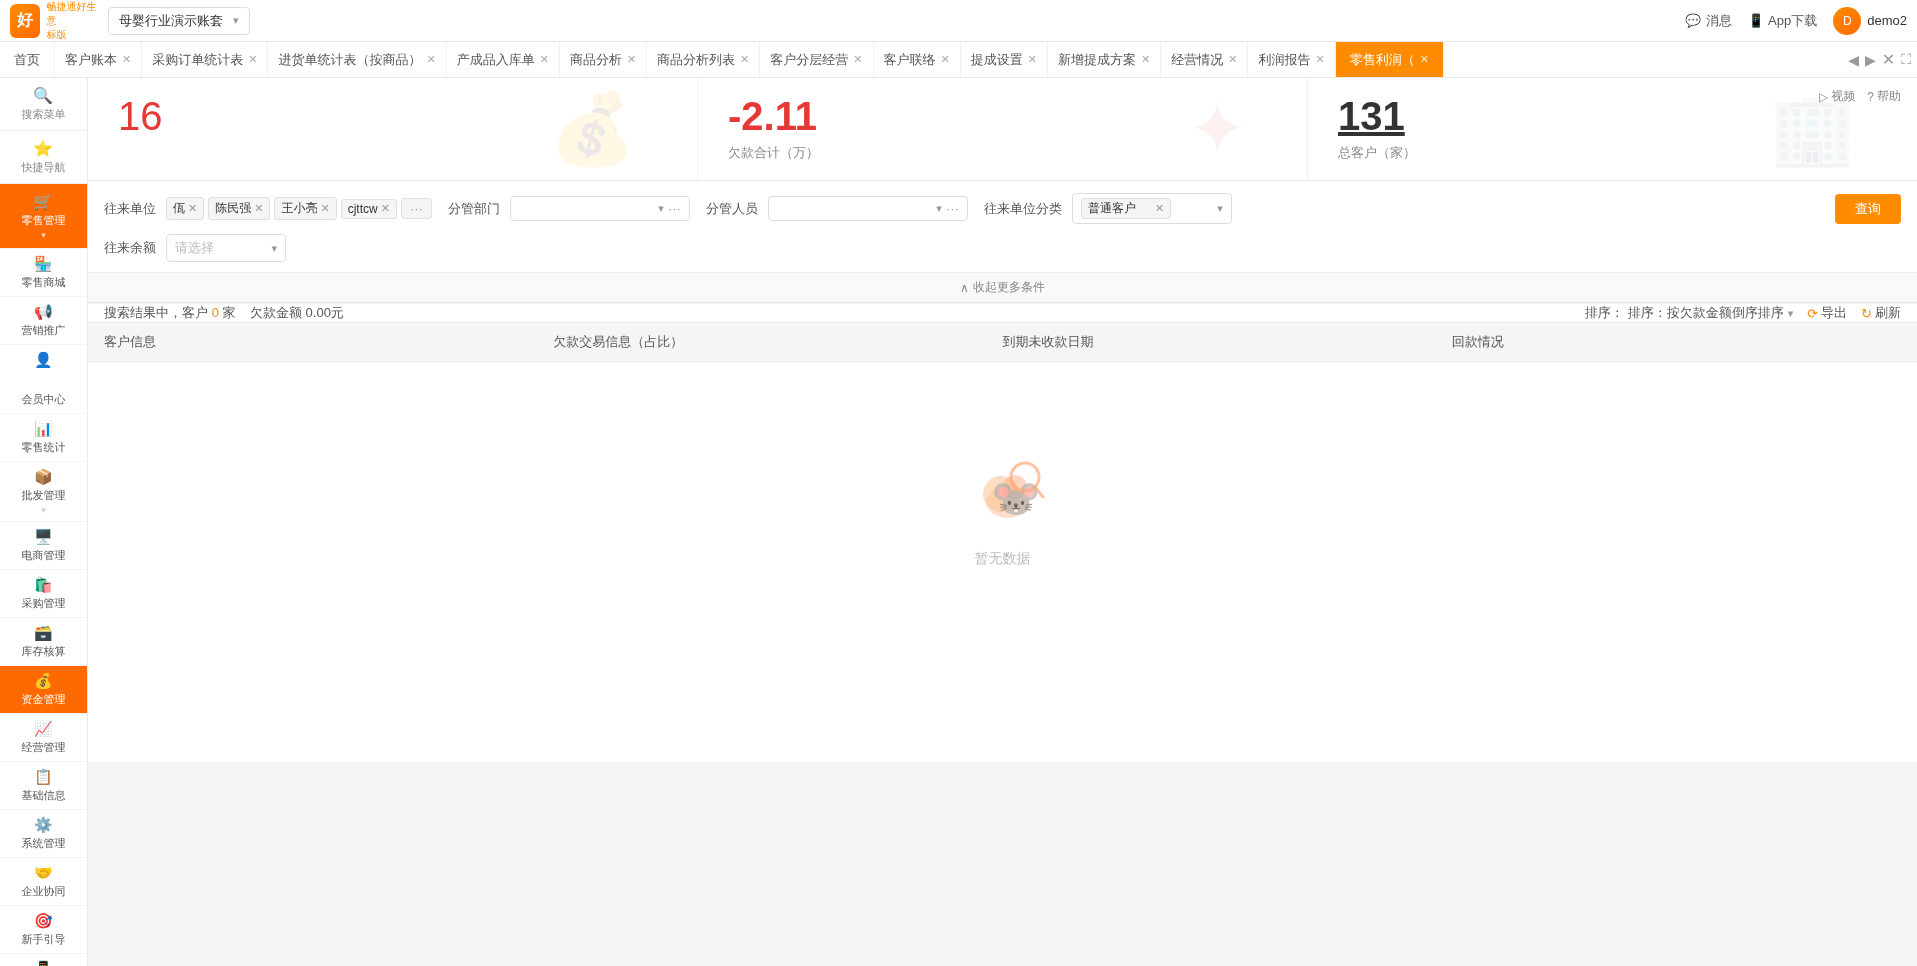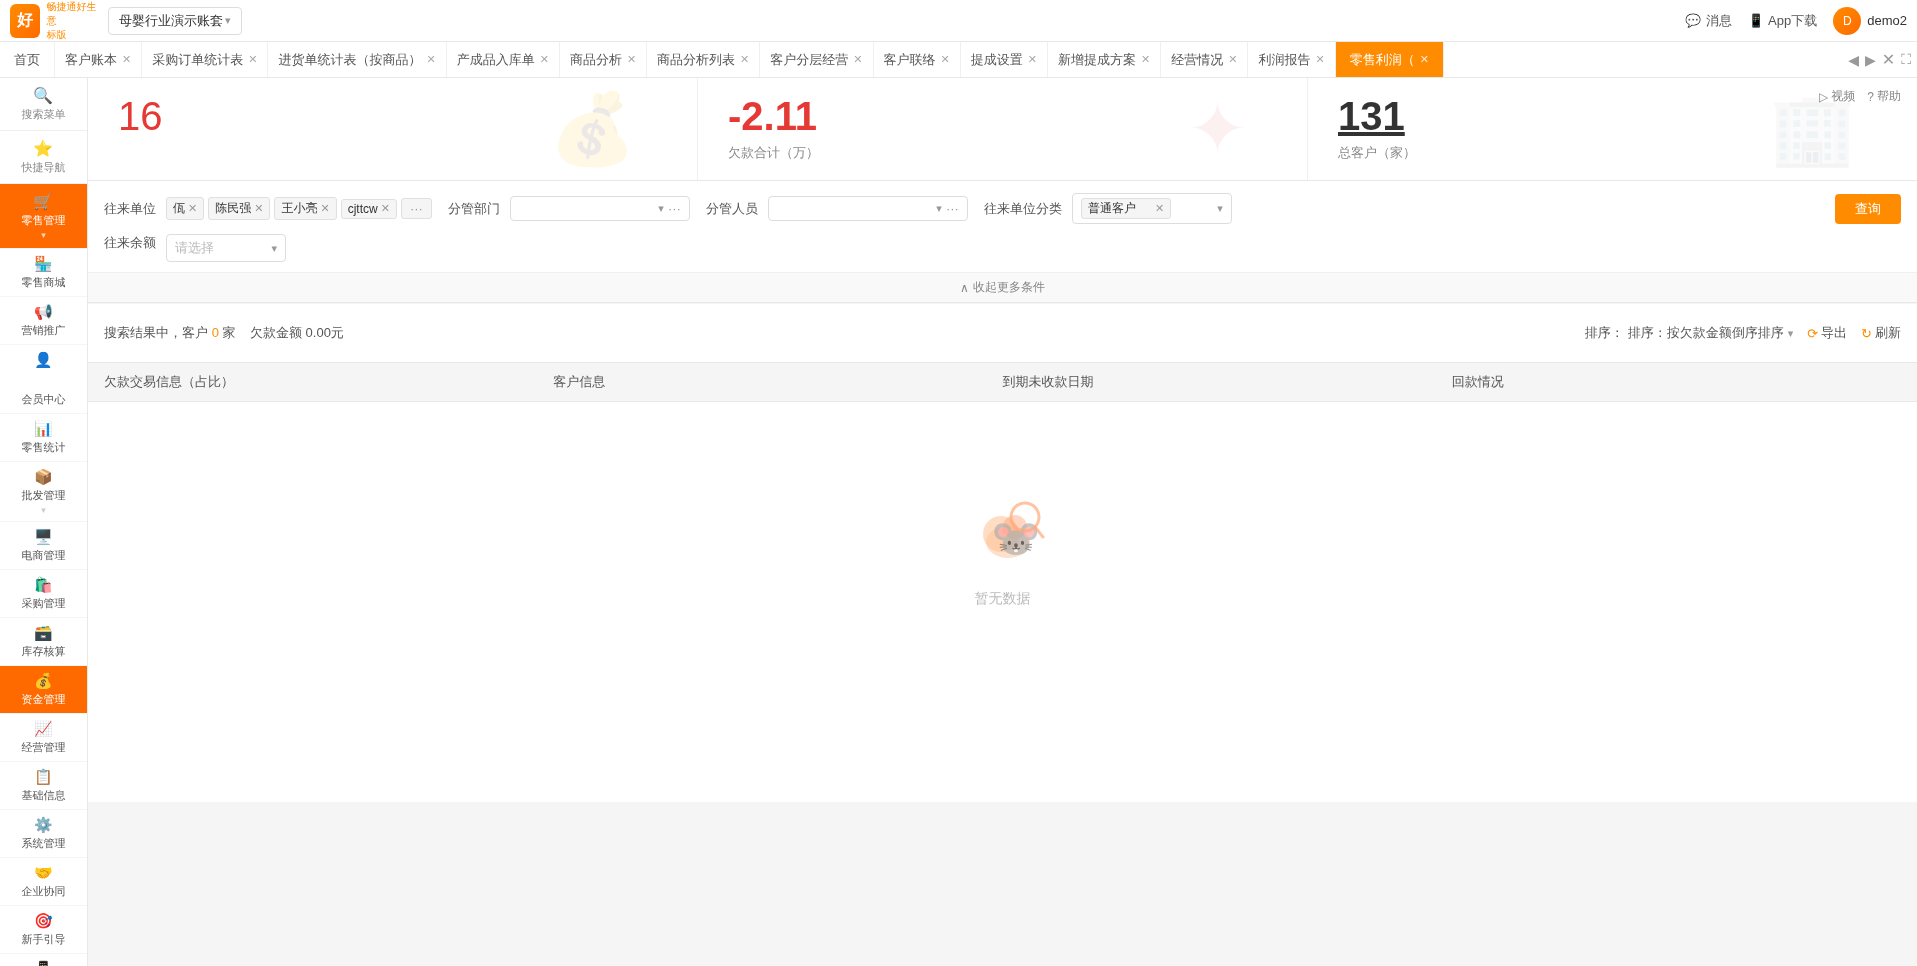--- a/index.html
+++ b/index.html
@@ -9,21 +9,21 @@
 <body>
 
 <div style="display:flex;align-items:center;background:#fff;height:42px;padding:0 10px;border-bottom:1px solid #e8e8e8;z-index:100;">
   <div style="display:flex;align-items:center;gap:6px;width:90px;min-width:90px;">
     <div style="width:34px;height:34px;background:linear-gradient(135deg,#ff8c00,#ff6a00);border-radius:6px;display:flex;align-items:center;justify-content:center;color:#fff;font-size:16px;font-weight:bold;">好</div>
     <div style="font-size:10px;color:#ff8c00;line-height:1.4;">
       <div>畅捷通好生意</div>
       <div>标版</div>
     </div>
   </div>
-  <div style="display:flex;align-items:center;gap:2px;padding:4px 10px;border:1px solid #ddd;border-radius:4px;font-size:13px;cursor:pointer;color:#333;margin-left:8px;">
+  <div style="display:flex;align-items:center;gap:10px;padding:4px 10px;border:1px solid #ddd;border-radius:4px;font-size:13px;cursor:pointer;color:#333;margin-left:8px;">
     <span>母婴行业演示账套</span>
     <span style="color:#999;font-size:11px;">▾</span>
   </div>
   <div style="margin-left:auto;display:flex;align-items:center;gap:16px;">
     <div style="display:flex;align-items:center;gap:4px;color:#555;cursor:pointer;font-size:13px;">
       <span>💬</span>
       <span>消息</span>
     </div>
     <div style="display:flex;align-items:center;gap:4px;color:#555;cursor:pointer;font-size:13px;">
       <span>📱</span>
@@ -256,35 +256,35 @@
         <div style="display:flex;align-items:center;border:1px solid #ddd;border-radius:4px;padding:4px 8px;min-width:160px;cursor:pointer;color:#333;font-size:13px;background:#fff;">
           <div style="display:flex;align-items:center;gap:19px;background:#f5f5f5;border:1px solid #e0e0e0;border-radius:3px;padding:1px 6px;font-size:12px;color:#333;">
             <span>普通客户</span>
             <span style="color:#999;cursor:pointer;font-size:11px;">✕</span>
           </div>
           <span style="color:#999;font-size:11px;margin-left:auto;">▾</span>
         </div>
         <button style="background:#ff8c00;color:#fff;border:none;border-radius:4px;padding:6px 20px;font-size:13px;cursor:pointer;margin-left:auto;">查询</button>
       </div>
 
-      <div style="display:flex;gap:10px;margin-bottom:10px;">
+      <div style="display:flex;align-items:center;gap:10px;margin-bottom:10px;">
         <span style="color:#555;font-size:13px;white-space:nowrap;">往来余额</span>
         <div style="display:flex;align-items:center;border:1px solid #ddd;border-radius:4px;padding:4px 8px;min-width:120px;cursor:pointer;color:#bbb;font-size:13px;background:#fff;">
           <span style="flex:1;">请选择</span>
           <span style="color:#999;font-size:11px;">▾</span>
         </div>
       </div>
 
       <div style="display:flex;align-items:center;justify-content:center;padding:6px;background:#f9f9f9;border-top:1px solid #f0f0f0;cursor:pointer;color:#888;font-size:12px;gap:4px;margin:0 -16px;">
         <span>∧</span>
         <span>收起更多条件</span>
       </div>
     </div>
 
-    <div style="display:flex;align-items:center;padding:20px 16px;background:#fff;border-bottom:1px solid #e8e8e8;margin-top:1px;">
+    <div style="display:flex;align-items:center;padding:0 16px;background:#fff;border-bottom:1px solid #e8e8e8;margin-top:1px;">
       <span style="font-size:13px;color:#555;">
         <span>搜索结果中，客户</span>
         <span style="color:#ff8c00;">0</span>
         <span>家</span>
         &nbsp;&nbsp;
         <span>欠款金额</span>
         <span>0.00元</span>
       </span>
       <div style="margin-left:auto;display:flex;align-items:center;gap:14px;font-size:13px;color:#555;">
         <div style="display:flex;align-items:center;gap:4px;cursor:pointer;">
@@ -297,22 +297,22 @@
           <span>导出</span>
         </div>
         <div style="display:flex;align-items:center;gap:3px;cursor:pointer;color:#555;">
           <span style="color:#ff8c00;">↻</span>
           <span>刷新</span>
         </div>
       </div>
     </div>
 
     <div style="display:flex;background:#f5f5f5;border-bottom:1px solid #e8e8e8;padding:10px 16px;">
+      <div style="flex:2;font-size:13px;color:#555;font-weight:500;">客户信息</div>
       <div style="flex:2;font-size:13px;color:#555;font-weight:500;">欠款交易信息（占比）</div>
-      <div style="flex:2;font-size:13px;color:#555;font-weight:500;">客户信息</div>
       <div style="flex:2;font-size:13px;color:#555;font-weight:500;">到期未收款日期</div>
       <div style="flex:2;font-size:13px;color:#555;font-weight:500;">回款情况</div>
     </div>
 
     <div style="background:#fff;min-height:400px;">
       <div style="display:flex;flex-direction:column;align-items:center;justify-content:center;padding:80px 0;">
         <div style="width:100px;height:100px;position:relative;display:flex;align-items:center;justify-content:center;">
 
           <svg width="100" height="100" viewBox="0 0 100 100">
             <ellipse cx="55" cy="60" rx="22" ry="16" fill="#ffccaa" opacity="0.6"></ellipse>

